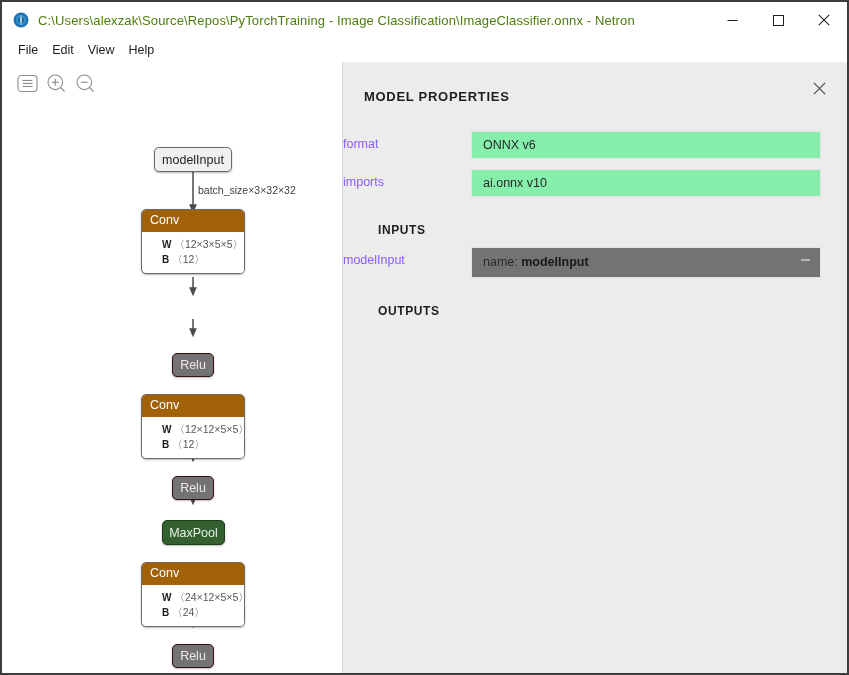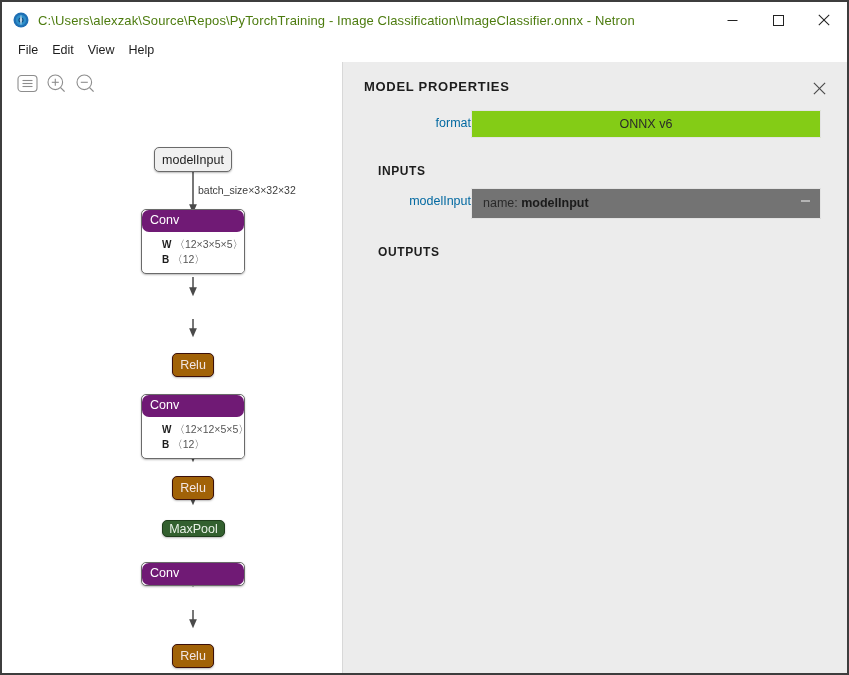--- a/index.html
+++ b/index.html
@@ -128,43 +128,42 @@
     justify-content: center;
     font-size: 12.5px;
     box-shadow: 0 1px 2px rgba(0,0,0,0.28);
   }
   .node-io {
     background: #f0f0f0;
     border: 1px solid #6a6a6a;
     color: #1d1d1d;
   }
   .node-relu {
-    background: #a16207;
+    background: #737373;
     border: 1px solid #3a0f0b;
     color: #f2e6e4;
   }
   .node-maxpool {
     background: #33602f;
     border: 1px solid #1e3d1b;
     color: #e8f1e7;
   }
   .node-block {
     border: 1px solid #6a6a6a;
     border-radius: 5px;
     background: #ffffff;
     overflow: hidden;
     box-shadow: 0 1px 2px rgba(0,0,0,0.28);
   }
   .node-block-header {
-    background: #701a75;
+    background: #a16207;
     color: #ffffff;
     font-size: 12.5px;
     padding: 3px 8px 4px 8px;
     line-height: 15px;
-    border-radius: 7px;
   }
   .node-block-body {
     background: #ffffff;
     padding: 5px 8px 6px 8px;
     margin-left: 12px;
   }
   .attr-row {
     font-size: 10.5px;
     color: #4a4a4a;
     line-height: 14px;
@@ -196,21 +195,21 @@
     left: 340px; top: 60px;
     width: 505px;
     height: 611px;
     background: #ececec;
     border-left: 1px solid #d8d8d8;
     box-sizing: border-box;
     overflow: hidden;
   }
   #panel-header {
     position: relative;
-    height: 48px;
+    height: 69px;
     display: flex;
     align-items: center;
     padding: 0 20px 0 21px;
   }
   #panel-title {
     font-size: 13px;
     font-weight: bold;
     color: #1d1d1d;
     letter-spacing: 0.055em;
   }
@@ -232,38 +231,37 @@
   }
 
   .prop-row {
     display: flex;
     align-items: flex-start;
     margin: 0 26px 10px 0;
   }
   .prop-label {
     width: 128px;
     flex: 0 0 128px;
-    text-align: right;
+    padding-right: 14px;
     box-sizing: border-box;
     font-size: 12.5px;
-    color: #0369a1;
+    color: #8b5cf6;
     line-height: 27px;
   }
   .prop-value {
     flex: 1 1 auto;
-    background: #84cc16;
+    background: #86efac;
     border: 1px solid #e3e3e3;
     border-radius: 1px;
     font-size: 12.5px;
     color: #2a2a2a;
     padding: 4px 11px;
     line-height: 18px;
     box-sizing: border-box;
     min-height: 27px;
-    text-align: center;
   }
   .prop-value-group {
     flex: 1 1 auto;
     background: #737373;
     border: 1px solid #e3e3e3;
     border-radius: 1px;
     box-sizing: border-box;
   }
   .prop-sub {
     position: relative;
@@ -424,26 +422,36 @@
           <span class="attr-key">B</span>
           <span class="attr-val">〈12〉</span>
         </div>
       </div>
     </div>
 
     <div class="node node-pill node-relu" style="left:170px; top:414px; width:42px; height:24px;">
       <span>Relu</span>
     </div>
 
-    <div class="node node-pill node-maxpool" style="left:160px; top:458px; width:63px; height:17px;">
+    <div class="node node-pill node-maxpool" style="left:160px; top:458px; width:63px; height:25px;">
       <span>MaxPool</span>
     </div>
 
     <div class="node node-block" style="left:139px; top:500px; width:104px;">
       <div class="node-block-header">Conv</div>
+      <div class="node-block-body">
+        <div class="attr-row">
+          <span class="attr-key">W</span>
+          <span class="attr-val">〈24×12×5×5〉</span>
+        </div>
+        <div class="attr-row">
+          <span class="attr-key">B</span>
+          <span class="attr-val">〈24〉</span>
+        </div>
+      </div>
     </div>
 
     <div class="node node-pill node-relu" style="left:170px; top:582px; width:42px; height:24px;">
       <span>Relu</span>
     </div>
 
   </div>
 
   <div id="properties-panel">
 
@@ -453,20 +461,24 @@
         <svg width="13" height="13" viewBox="0 0 13 13">
           <line x1="0.9" y1="0.9" x2="12.1" y2="12.1" stroke="#4a4a4a" stroke-width="1.15"></line>
           <line x1="12.1" y1="0.9" x2="0.9" y2="12.1" stroke="#4a4a4a" stroke-width="1.15"></line>
         </svg>
       </div>
     </div>
 
     <div class="prop-row">
       <div class="prop-label">format</div>
       <div class="prop-value">ONNX v6</div>
+    </div>
+    <div class="prop-row">
+      <div class="prop-label">imports</div>
+      <div class="prop-value">ai.onnx v10</div>
     </div>
 
     <div class="spacer-md"></div>
 
     <div class="section-title">INPUTS</div>
     <div class="spacer-sm"></div>
     <div class="prop-row">
       <div class="prop-label">modelInput</div>
       <div class="prop-value-group">
         <div class="prop-sub">

